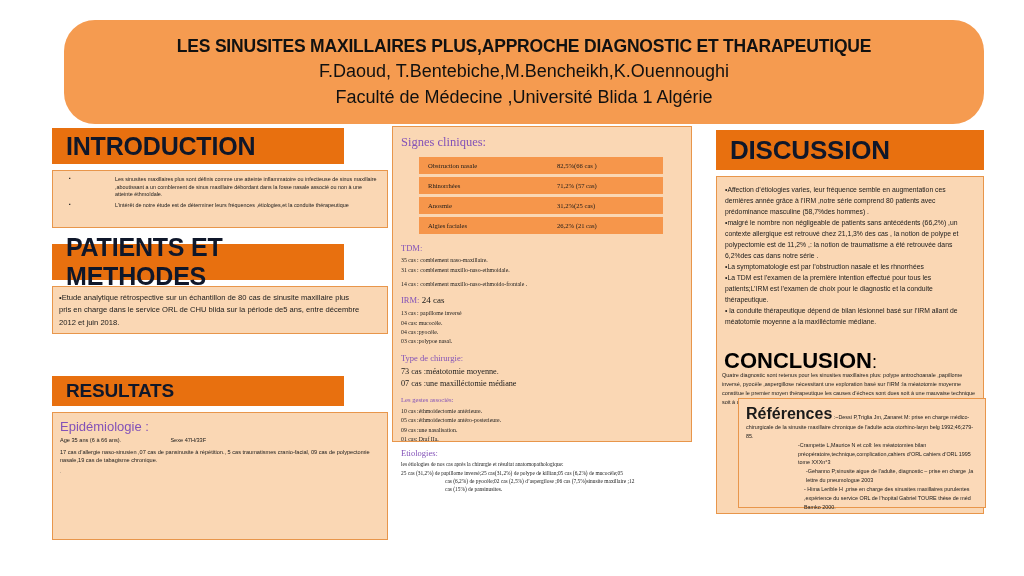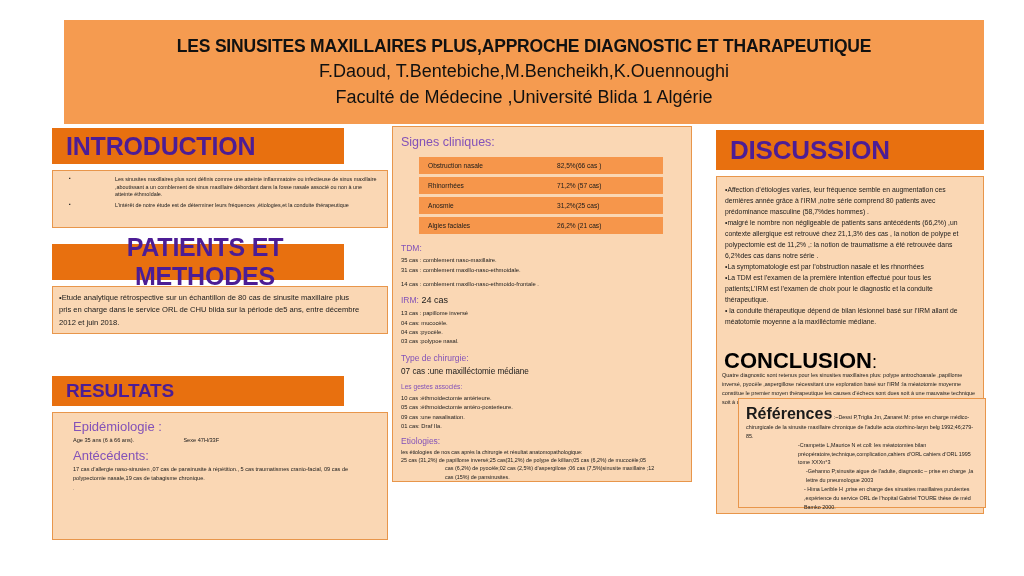--- a/index.html
+++ b/index.html
@@ -8,36 +8,36 @@
     font-family:"Liberation Sans", sans-serif;
     -webkit-font-smoothing:antialiased;
   }
   .poster{position:relative;width:1024px;height:576px;}
 
   
   .title-banner{
     position:absolute;left:64px;top:20px;width:920px;height:104px;
     background:#F59B50;
     display:flex;flex-direction:column;align-items:center;justify-content:center;
-    padding-top:2px;box-sizing:border-box;
+    padding-top:2px;box-sizing:border-box;border-radius:31px;
   }
   .title-line1{
     font-size:17.5px;font-weight:bold;color:#111;letter-spacing:-0.2px;
     white-space:nowrap;line-height:1.25;
   }
   .title-line2{font-size:18px;color:#111;line-height:1.45;white-space:nowrap;}
   .title-line3{font-size:18px;color:#111;line-height:1.45;white-space:nowrap;}
 
   
   .hdr-bar{
     position:absolute;background:#E8700F;
     display:flex;align-items:center;
   }
   .hdr-bar span{
-    font-size:25px;font-weight:bold;color:#4c1d95;padding-left:14px;letter-spacing:-0.2px;text-align:center;
+    font-size:25px;font-weight:bold;color:#0f172a;padding-left:14px;letter-spacing:-0.2px;
   }
 
   
   .panel{
     position:absolute;background:#FAD7B4;border:1px solid #E8964B;
     box-sizing:border-box;
   }
 
   
   #intro-bar{left:52px;top:128px;width:292px;height:36px;}
@@ -53,31 +53,31 @@
 
   #pm-bar{left:52px;top:244px;width:292px;height:36px;}
   #pm-panel{left:52px;top:286px;width:336px;height:48px;}
   .pm-text{
     font-size:7.6px;color:#1a1a1a;line-height:1.62;padding:5px 26px 0 6px;
   }
 
   #res-bar{left:52px;top:376px;width:292px;height:30px;}
   #res-bar span{font-size:19px;}
   #res-panel{left:52px;top:412px;width:336px;height:128px;}
-  .res-inner{padding:6px 8px 0 20px;}
+  .res-inner{padding:6px 8px 0 7px;}
   .sub-h{
     color:#8352B8;font-size:13px;line-height:1.25;margin:0 0 1px 0;font-weight:normal;
   }
   .res-line{font-size:5.6px;color:#1a1a1a;line-height:1.5;margin:0 0 3px 0;}
   .res-line .gap{display:inline-block;width:46px;}
   .res-body{font-size:5.6px;color:#1a1a1a;line-height:1.55;margin:1px 0 0 0;}
   .res-dot{font-size:5px;color:#555;margin-top:3px;}
 
   
-  #mid-panel{left:392px;top:126px;width:300px;height:356px;}
+  #mid-panel{left:392px;top:126px;width:300px;height:316px;font-family:Liberation Serif, serif;}
   .mid-inner{padding:7px 8px 0 8px;}
   .mid-h{color:#8352B8;font-size:12.5px;line-height:1.3;margin:0 0 4px 0;}
   .mid-h.small{font-size:8.5px;margin:6px 0 2px 0;}
   .mid-h .normal{font-size:9px;color:#1a1a1a;text-align:center;}
   .mid-line{font-size:5.8px;color:#1a1a1a;line-height:1.62;margin:0;}
   .mid-line.bigger{font-size:8.2px;line-height:1.55;}
   .mid-line.spaced{margin-top:5px;}
   .mid-para{font-size:5.4px;color:#1a1a1a;line-height:1.55;margin:0;}
   .mid-para .indent{display:block;padding-left:44px;}
   .grp{margin-bottom:3px;}
@@ -153,21 +153,20 @@
     <span>RESULTATS</span>
   </div>
   <div class="panel" id="res-panel">
     <div class="res-inner">
       <div class="sub-h">Epidémiologie :</div>
       <div class="res-line">
         <span>Age 35 ans (6 à 66 ans).</span>
         <span class="gap"></span>
         <span>Sexe 47H/33F</span>
       </div>
-      <div class="sub-h">Antécédents:</div>
       <div class="res-body">17 cas  d’allergie naso-sinusien ,07 cas de pansinusite à répétition., 5 cas traumatismes cranio-facial, 09 cas de polypectomie nasale,19 cas de tabagisme chronique.</div>
       <div class="res-dot">.</div>
     </div>
   </div>
 
   <div class="panel" id="mid-panel">
     <div class="mid-inner">
 
       <div class="mid-h">Signes cliniques:</div>
       <table class="sx-table">
@@ -207,20 +206,21 @@
           <span>IRM:</span><span class="normal"> 24 cas</span>
         </div>
         <div class="mid-line">13 cas : papillome inversé</div>
         <div class="mid-line">04 cas: mucocèle.</div>
         <div class="mid-line">04 cas :pyocèle.</div>
         <div class="mid-line">03 cas :polypoe nasal.</div>
       </div>
 
       <div class="grp">
         <div class="mid-h small">Type de chirurgie:</div>
+        <div class="mid-line bigger">73 cas :méatotomie moyenne.</div>
         <div class="mid-line bigger">07 cas :une maxilléctomie médiane</div>
       </div>
 
       <div class="grp">
         <div class="mid-h" style="font-size:6.6px;margin:5px 0 2px 0;">Les gestes associés:</div>
         <div class="mid-line">10 cas :éthmoidectomie antérieure.</div>
         <div class="mid-line">05 cas :éthmoidectomie antéro-posterieure.</div>
         <div class="mid-line">09 cas :une nasalisation.</div>
         <div class="mid-line">01 cas: Draf IIa.</div>
       </div>

